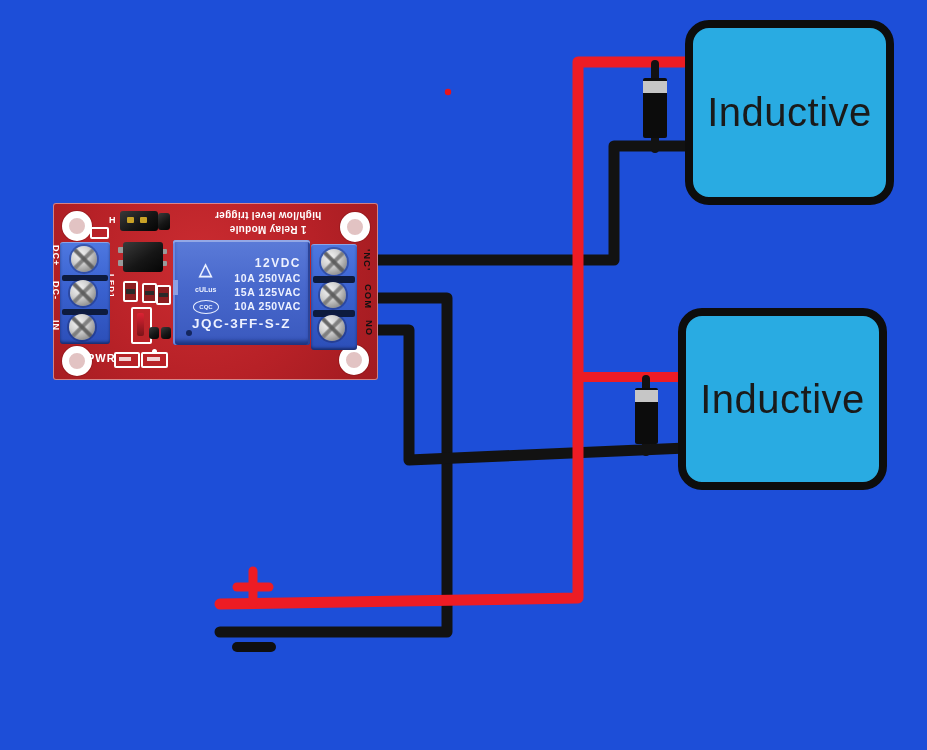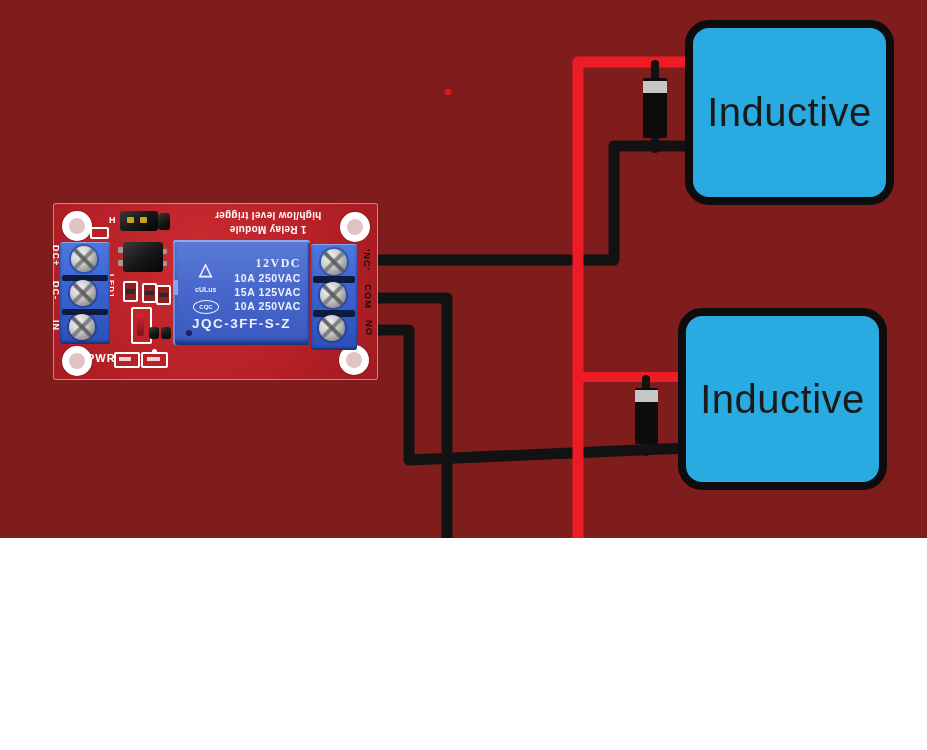--- a/index.html
+++ b/index.html
@@ -1,17 +1,17 @@
 <!DOCTYPE html>
 <html><head>
 <meta charset="utf-8">
 <style>
   html,body{margin:0;padding:0;background:#ffffff;}
   #stage{
-    position:relative;width:927px;height:538px;background:#7f1d1d;overflow:hidden;
+    position:relative;width:927px;height:750px;background:#1d4ed8;overflow:hidden;
     font-family:"Liberation Sans",sans-serif;
   }
   .abs{position:absolute;}
   
   .load-box{
     position:absolute;width:193px;height:169px;background:#29ABE2;
     border:8px solid #0d0d0d;border-radius:24px;
     display:flex;align-items:center;justify-content:center;
   }
   .load-label{font-size:40px;color:#1a1a1a;letter-spacing:0.5px;}
@@ -172,21 +172,21 @@
     <div class="screw" style="left:18px;top:43px;"></div>
     <div class="screw" style="left:17px;top:77px;"></div>
     <div class="screw" style="left:16px;top:111px;"></div>
     <span class="vlabel wlabel" style="position:absolute;left:-2px;top:42px;">DC+</span>
     <span class="vlabel wlabel" style="position:absolute;left:-2px;top:78px;">DC-</span>
     <span class="vlabel wlabel" style="position:absolute;left:-2px;top:117px;">IN</span>
 
     <div id="relay">
       <div id="relay-notch"></div>
       <span class="abs" style="left:26px;top:19px;font-size:17px;color:#EAF0FF;">△</span>
-      <span class="relay-line" style="top:16px;font-size:12px;letter-spacing:1.5px;font-family:Liberation Serif, serif;">12VDC</span>
+      <span class="relay-line" style="top:16px;font-size:12px;letter-spacing:1.5px;">12VDC</span>
       <span class="relay-line" style="top:32px;">10A 250VAC</span>
       <span class="abs" style="left:22px;top:46px;font-size:7px;font-weight:bold;color:#EAF0FF;">cULus</span>
       <span class="relay-line" style="top:46px;">15A 125VAC</span>
       <span class="abs" style="left:20px;top:60px;width:24px;height:12px;border:1px solid #EAF0FF;border-radius:50%;
             font-size:6px;line-height:12px;text-align:center;color:#EAF0FF;">CQC</span>
       <span class="relay-line" style="top:60px;">10A 250VAC</span>
       <span id="relay-part">JQC-3FF-S-Z</span>
       <div id="relay-dot"></div>
     </div>
 

